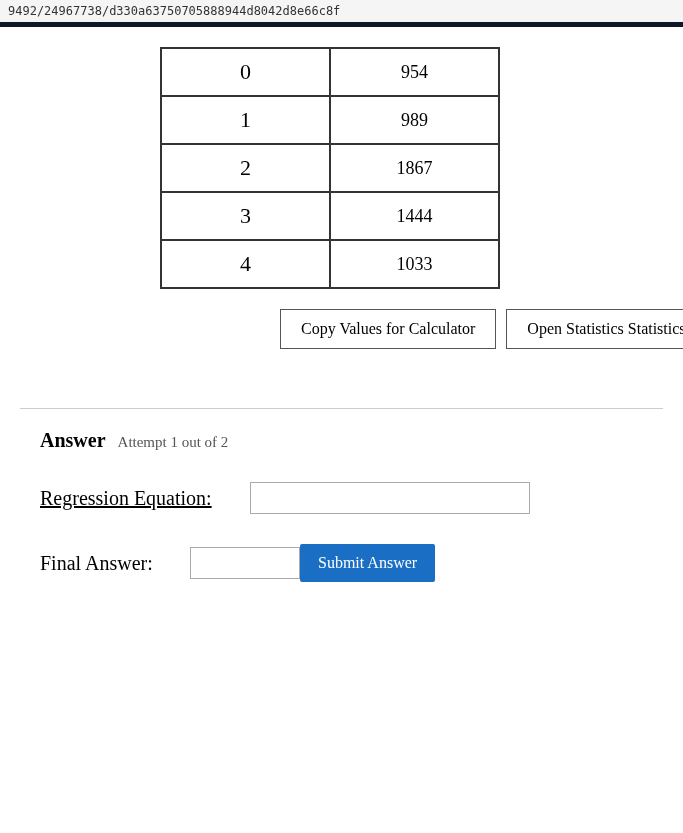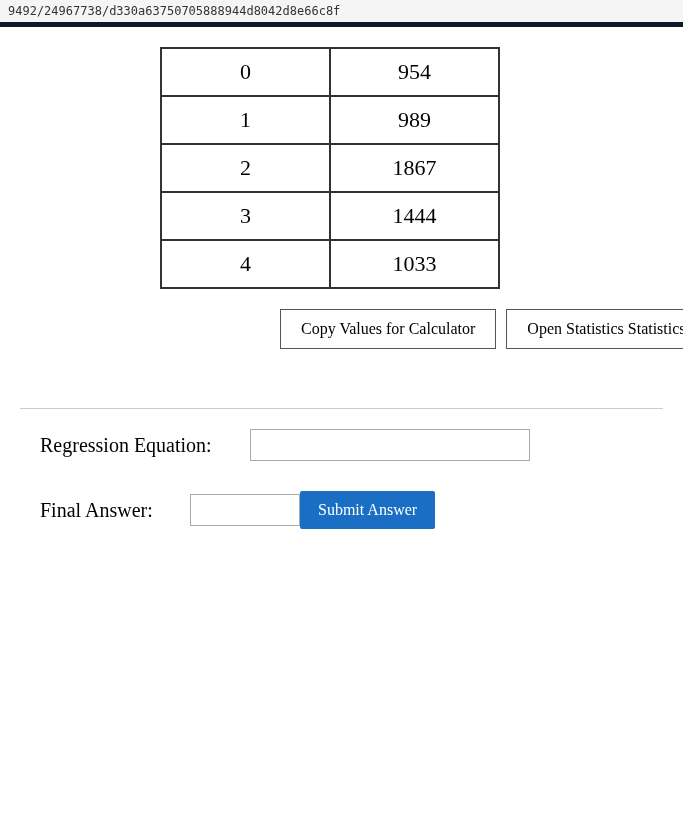--- a/index.html
+++ b/index.html
@@ -54,21 +54,21 @@
       min-width: 140px;
     }
 
     .data-table td:first-child {
       min-width: 140px;
       font-size: 22px;
     }
 
     .data-table td:last-child {
       min-width: 140px;
-      font-size: 22px;
+      font-size: 18px;
     }
 
     .buttons-wrapper {
       margin-left: 260px;
       margin-bottom: 44px;
       display: flex;
       flex-direction: row;
       gap: 10px;
     }
 
@@ -105,20 +105,21 @@
       font-size: 15px;
       color: #555;
       font-family: Georgia, serif;
     }
 
     .regression-row {
       display: flex;
       align-items: center;
       margin-bottom: 30px;
       gap: 10px;
+      text-decoration: underline;
     }
 
     .regression-label {
       font-size: 20px;
       font-family: Georgia, serif;
       white-space: nowrap;
       min-width: 200px;
     }
 
     .regression-input {
@@ -205,20 +206,24 @@
 
   <div class="buttons-wrapper">
     <button class="calc-button">Copy Values for Calculator</button>
     <button class="calc-button">Open Statistics Statistics</button>
   </div>
 
   <hr class="divider-line">
 
   <div class="answer-section">
 
+    <div class="answer-header">
+      <span class="answer-label">Answer</span>
+      <span class="attempt-text">Attempt 1 out of 2</span>
+    </div>
 
     <div class="regression-row">
       <span class="regression-label">Regression Equation:</span>
       <input class="regression-input" type="text" placeholder="" style="">
     </div>
 
     <div class="final-answer-row">
       <span class="final-answer-label">Final Answer:</span>
       <input class="final-input" type="text" placeholder="" style="">
       <button class="submit-button">Submit Answer</button>

